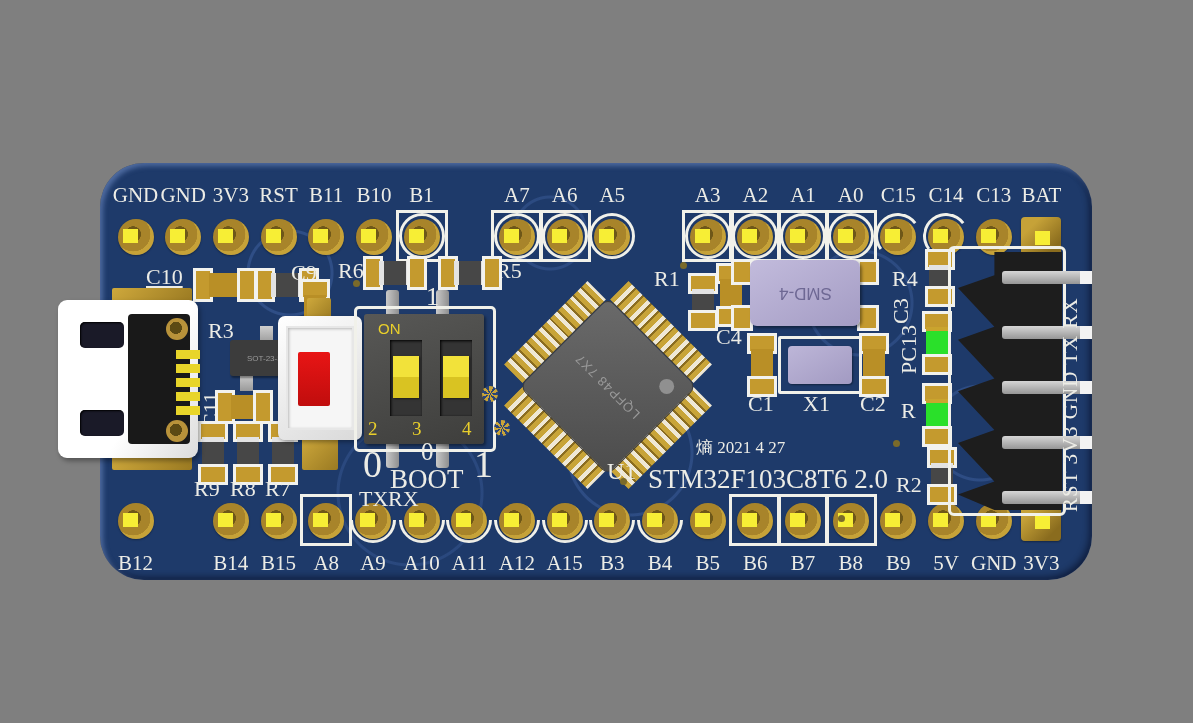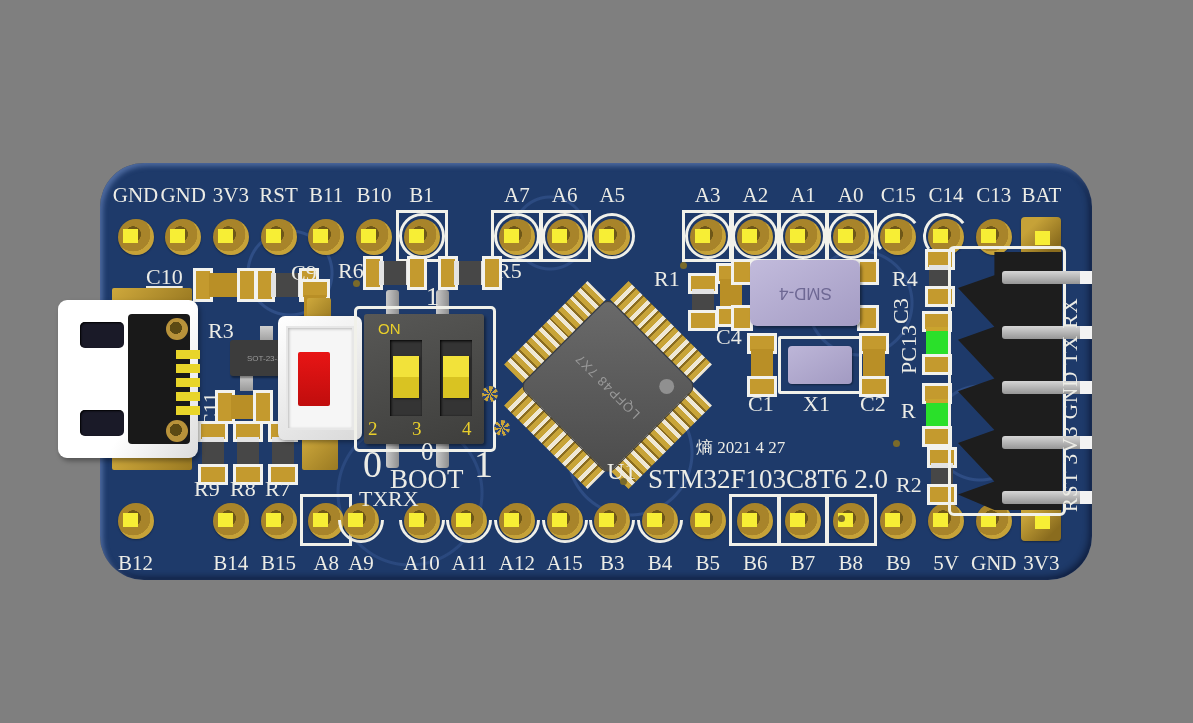--- a/index.html
+++ b/index.html
@@ -261,21 +261,21 @@
       </div>
       <div class="pin-label">B15</div>
     </div>
     <div class="pin-unit" style="left: 303.22px; top: 498px;">
       <div class="pin-area">
         <div class="deco-box"></div>
         <div class="pin"></div>
       </div>
       <div class="pin-label">A8</div>
     </div>
-    <div class="pin-unit" style="left: 338px; top: 498px; justify-content: flex-end;">
+    <div class="pin-unit" style="left: 350px; top: 498px; justify-content: flex-end;">
       <div class="pin-area">
         <div class="deco-ring arc-b"></div>
         <div class="pin"></div>
       </div>
       <div class="pin-label">A9</div>
     </div>
     <div class="pin-unit" style="left: 398.58px; top: 498px;">
       <div class="pin-area">
         <div class="deco-ring arc-b"></div>
         <div class="pin"></div>

